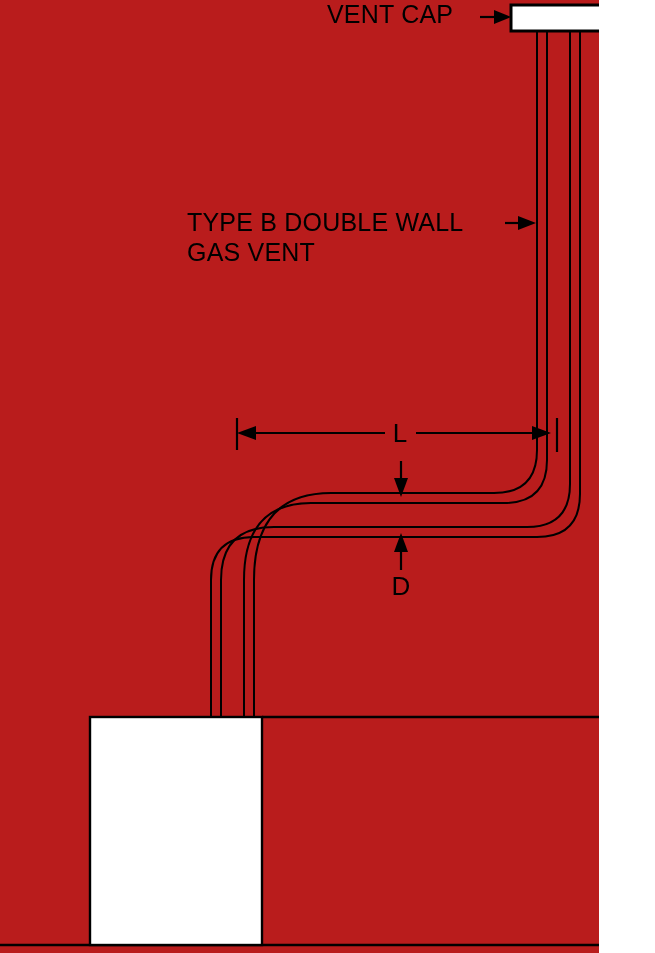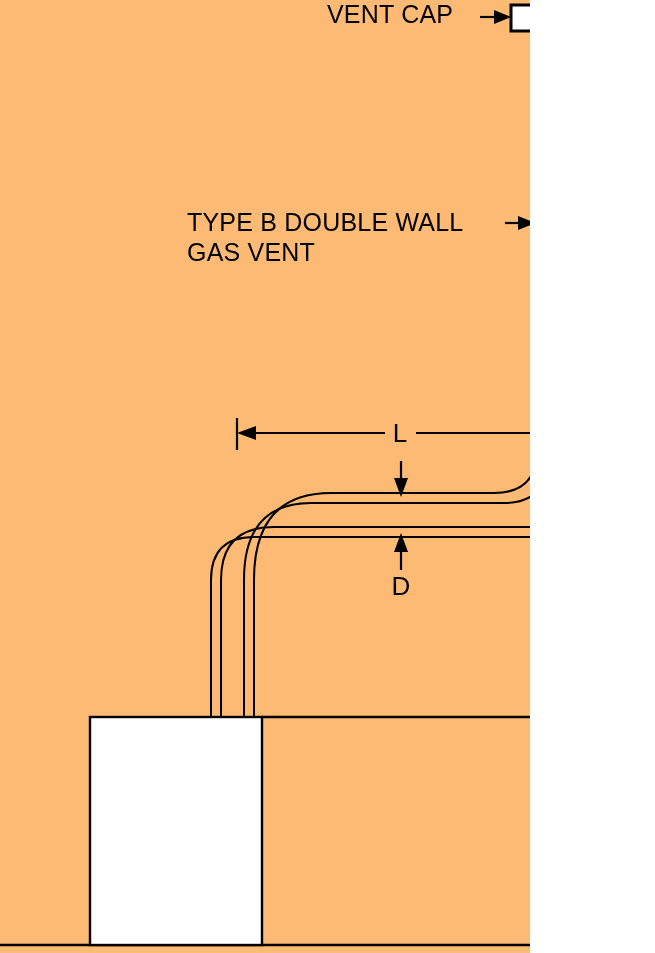--- a/index.html
+++ b/index.html
@@ -5,23 +5,23 @@
   html, body {
     margin: 0;
     padding: 0;
     background: #ffffff;
   }
   body {
     font-family: "Liberation Sans", sans-serif;
   }
   #diagram-root {
     position: relative;
-    width: 530px;
+    width: 599px;
     height: 953px;
-    background: #fdba74;
+    background: #b91c1c;
     overflow: hidden;
   }
   svg#vent-diagram {
     display: block;
     width: 655px;
     height: 953px;
   }
   .stroke-main {
     fill: none;
     stroke: #000000;

